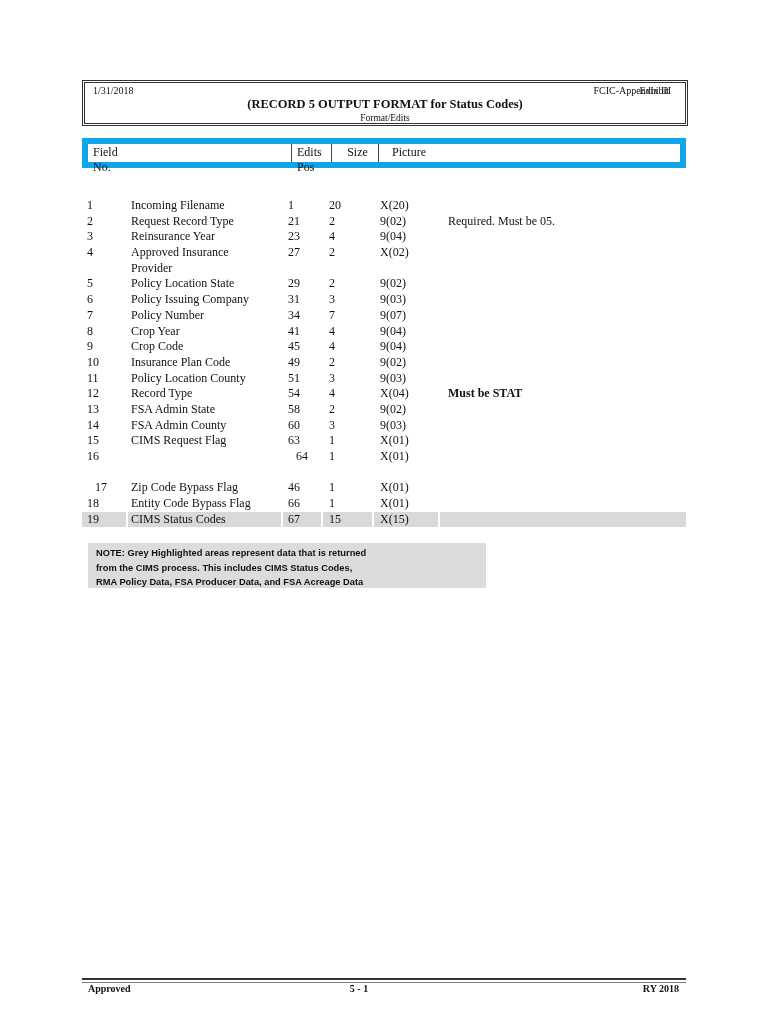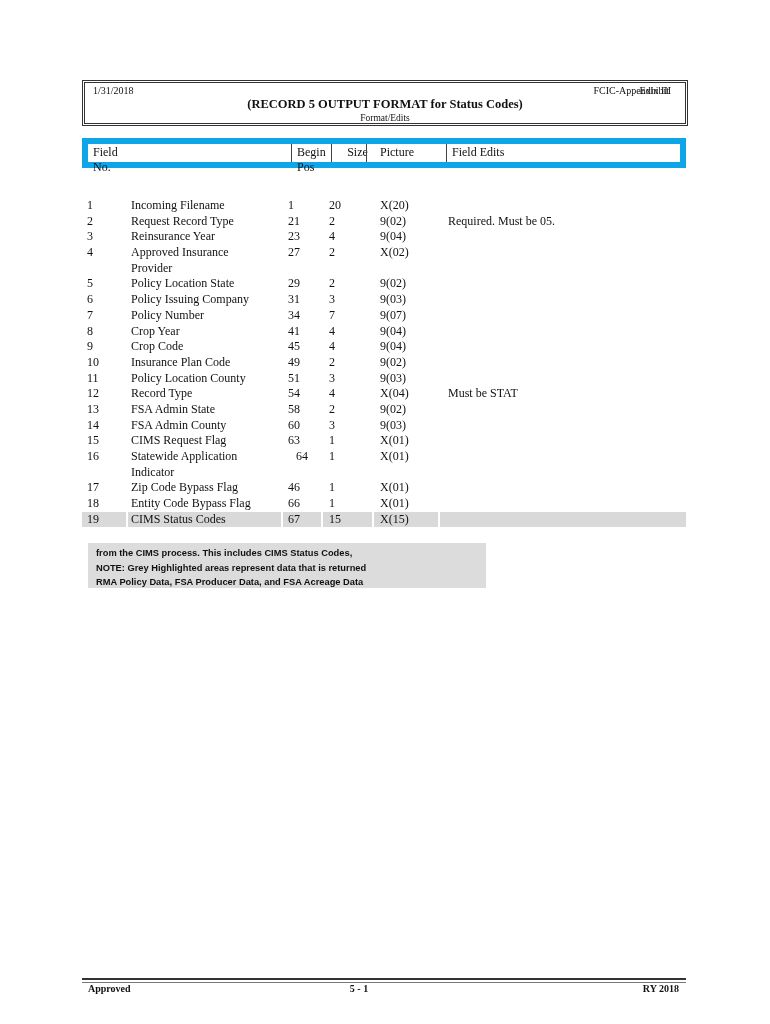--- a/index.html
+++ b/index.html
@@ -48,26 +48,25 @@
     <div class="hdr-title">(RECORD 5 OUTPUT FORMAT for Status Codes)</div>
     <div class="hdr-sub">Format/Edits</div>
   </div>
 
   <div class="colhead">
     <div class="c" style="left:0;width:48px;">
       <div>Field</div>
       <div>No.</div>
     </div>
     <div class="c" style="left:203px;width:40px;">
-      <div>Begin</div>
+      <div>Edits</div>
       <div>Pos</div>
     </div>
     <div class="c" style="left:243px;width:47px;text-align:center;">Size</div>
-    <div class="c" style="left:278px;width:68px;padding-left:13px;">Picture</div>
-    <div class="c" style="left:358px;width:246px;">Field Edits</div>
+    <div class="c" style="left:290px;width:68px;padding-left:13px;">Picture</div>
   </div>
 
   <div class="rows" id="rows">
       <div class="row" style="height: 15.7px;">
         <div class="f" style="left: 5px;">1</div>
         <div class="f" style="left: 49px;">
           <div>Incoming Filename</div>
         </div>
         <div class="f" style="left: 206px;">1</div>
         <div class="f" style="left: 247px;">20</div>
@@ -176,21 +175,21 @@
         <div class="f" style="left: 366px;"></div>
       </div>
       <div class="row" style="height: 15.7px;">
         <div class="f" style="left: 5px;">12</div>
         <div class="f" style="left: 49px;">
           <div>Record Type</div>
         </div>
         <div class="f" style="left: 206px;">54</div>
         <div class="f" style="left: 247px;">4</div>
         <div class="f" style="left: 298px;">X(04)</div>
-        <div class="f" style="left: 366px;">Must be STAT</div>
+        <div class="f" style="left: 366px; font-weight: bold;">Must be STAT</div>
       </div>
       <div class="row" style="height: 15.7px;">
         <div class="f" style="left: 5px;">13</div>
         <div class="f" style="left: 49px;">
           <div>FSA Admin State</div>
         </div>
         <div class="f" style="left: 206px;">58</div>
         <div class="f" style="left: 247px;">2</div>
         <div class="f" style="left: 298px;">9(02)</div>
         <div class="f" style="left: 366px;"></div>
@@ -210,31 +209,27 @@
         <div class="f" style="left: 49px;">
           <div>CIMS Request Flag</div>
         </div>
         <div class="f" style="left: 206px; text-align: right;">63</div>
         <div class="f" style="left: 247px;">1</div>
         <div class="f" style="left: 298px;">X(01)</div>
         <div class="f" style="left: 366px;"></div>
       </div>
       <div class="row" style="height: 31.4px;">
         <div class="f" style="left: 5px;">16</div>
-        <div class="f" style="left: 49px;">
-          <div>Statewide Application</div>
-          <div>Indicator</div>
-        </div>
         <div class="f" style="left: 214px;">64</div>
         <div class="f" style="left: 247px;">1</div>
         <div class="f" style="left: 298px;">X(01)</div>
         <div class="f" style="left: 366px;"></div>
       </div>
       <div class="row" style="height: 15.7px;">
-        <div class="f" style="left: 5px;">17</div>
+        <div class="f" style="left: 13px;">17</div>
         <div class="f" style="left: 49px;">
           <div>Zip Code Bypass Flag</div>
         </div>
         <div class="f" style="left: 206px;">46</div>
         <div class="f" style="left: 247px;">1</div>
         <div class="f" style="left: 298px;">X(01)</div>
         <div class="f" style="left: 366px;"></div>
       </div>
       <div class="row" style="height: 15.7px;">
         <div class="f" style="left: 5px;">18</div>
@@ -257,22 +252,22 @@
           <div>CIMS Status Codes</div>
         </div>
         <div class="f" style="left: 206px;">67</div>
         <div class="f" style="left: 247px;">15</div>
         <div class="f" style="left: 298px;">X(15)</div>
         <div class="f" style="left: 366px;"></div>
       </div>
     </div>
 
   <div class="note">
+    <div>NOTE:  Grey Highlighted areas represent data that is returned</div>
     <div>from the CIMS process.  This includes CIMS Status Codes,</div>
-    <div>NOTE:  Grey Highlighted areas represent data that is returned</div>
     <div>RMA Policy Data, FSA Producer Data, and FSA Acreage Data</div>
   </div>
 
   <div class="footer-line"></div>
   <span class="footer" style="left:88px;">Approved</span>
   <span class="footer" style="left:0;width:718px;text-align:center;">5 - 1</span>
   <span class="footer" style="right:91px;">RY 2018</span>
 </div>
 
 </body></html>

